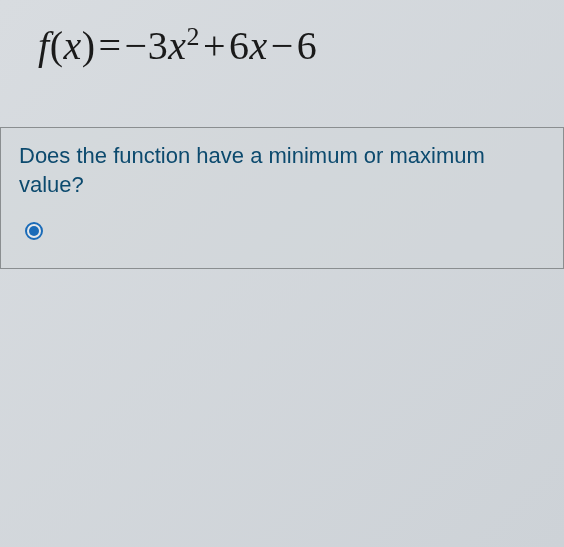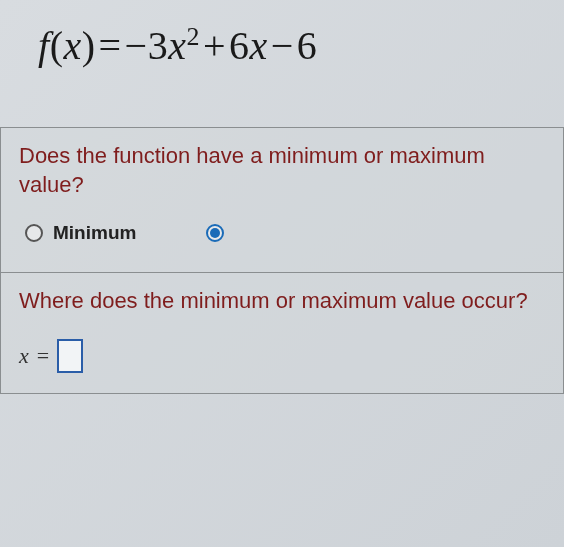--- a/index.html
+++ b/index.html
@@ -29,21 +29,21 @@
       border: 1px solid #8a8e90;
       background: rgba(210,214,218,0.4);
     }
     .section {
       border-top: 1px solid #8a8e90;
       padding: 14px 18px 20px 18px;
     }
     .section:first-child { border-top: none; }
     .q-text {
       font-size: 22px;
-      color: #7f1d1d;
+      color: #0c4a6e;
       margin-bottom: 22px;
       line-height: 1.3;
     }
     .radio-row {
       display: flex;
       gap: 70px;
       padding-left: 6px;
       padding-bottom: 8px;
     }
     .radio-item {
@@ -105,34 +105,22 @@
 <div class="equation">
   <span>f</span><span class="paren">(</span><span>x</span><span class="paren">)</span><span class="op">=</span><span class="num">−3</span><span>x</span><sup>2</sup><span class="op">+</span><span class="num">6</span><span>x</span><span class="op">−</span><span class="num">6</span>
 </div>
 
 <div class="panel">
 
   <div class="section">
     <div class="q-text">Does the function have a minimum or maximum value?</div>
     <div class="radio-row">
       <div class="radio-item">
-        <span class="radio-circle"></span>
-        <span class="radio-label">Minimum</span>
-      </div>
-      <div class="radio-item">
         <span class="radio-circle selected">
             <span class="radio-dot"></span>
           </span>
       </div>
     </div>
   </div>
 
 
-  <div class="section s3">
-    <div class="q-text">Where does the minimum or maximum value occur?</div>
-    <div class="eq-line">
-      <span>x</span>
-      <span class="eqsign">=</span>
-      <span class="input-box"></span>
-    </div>
-  </div>
 
 </div>
 
 </body></html>

